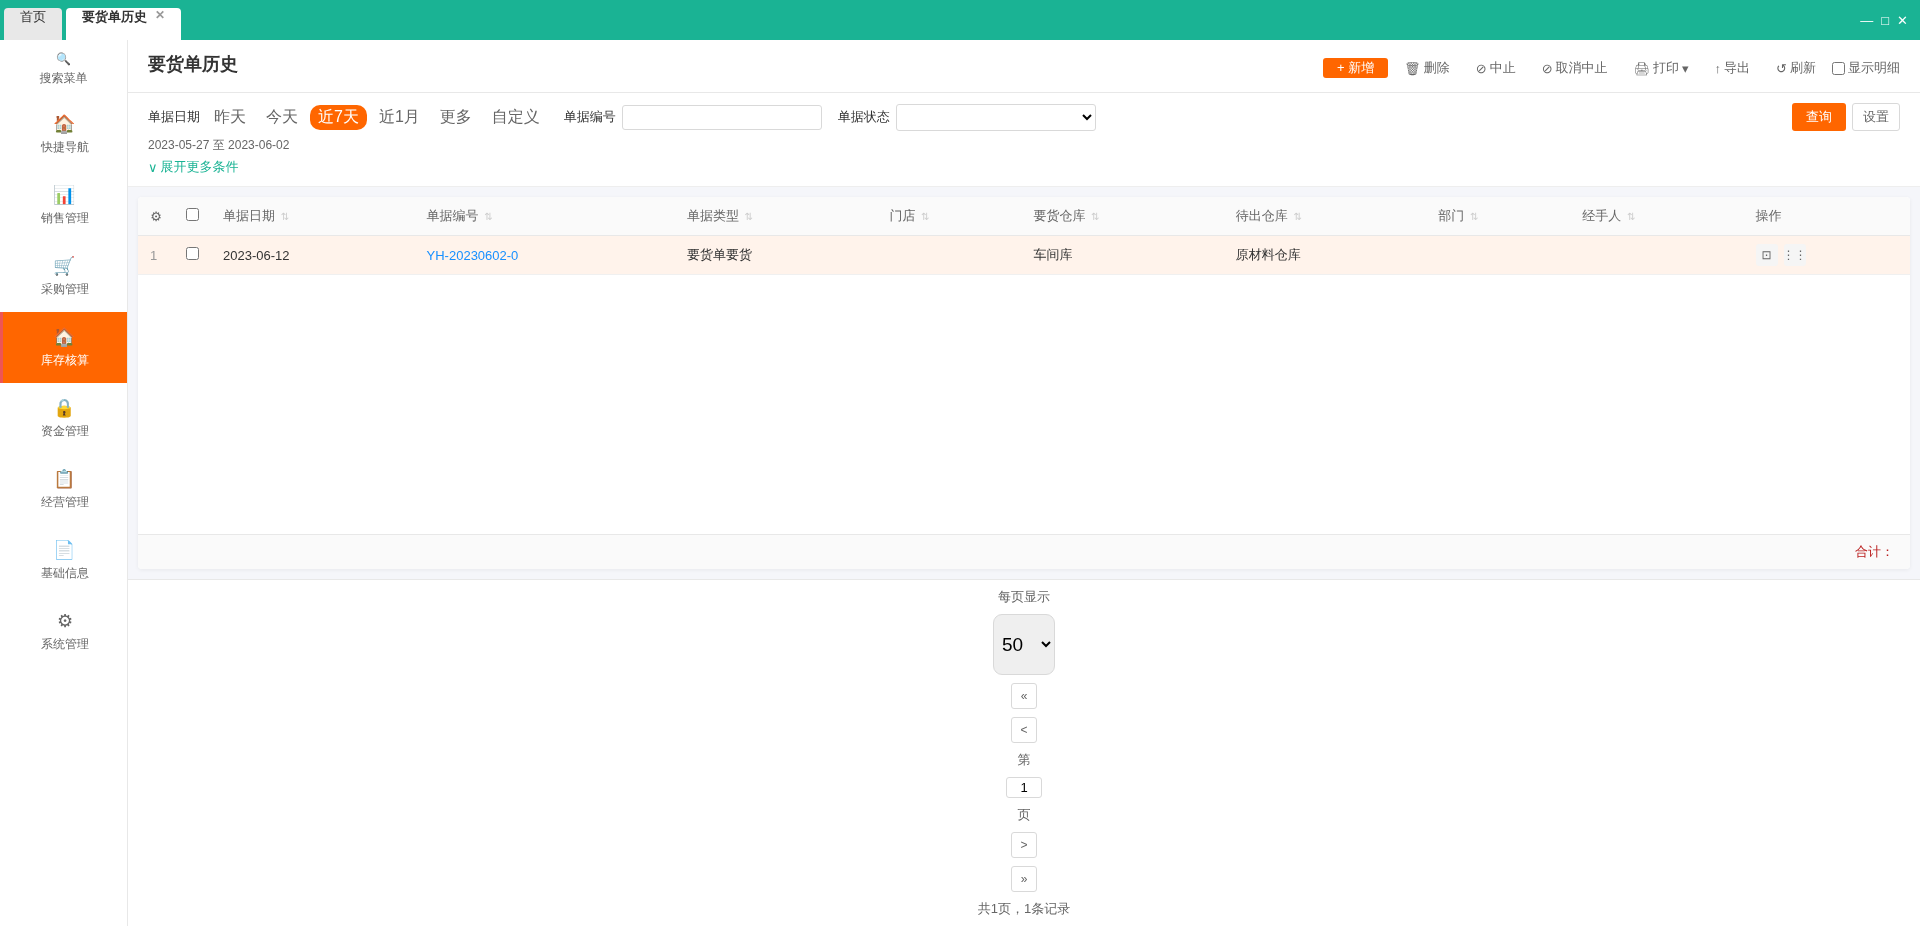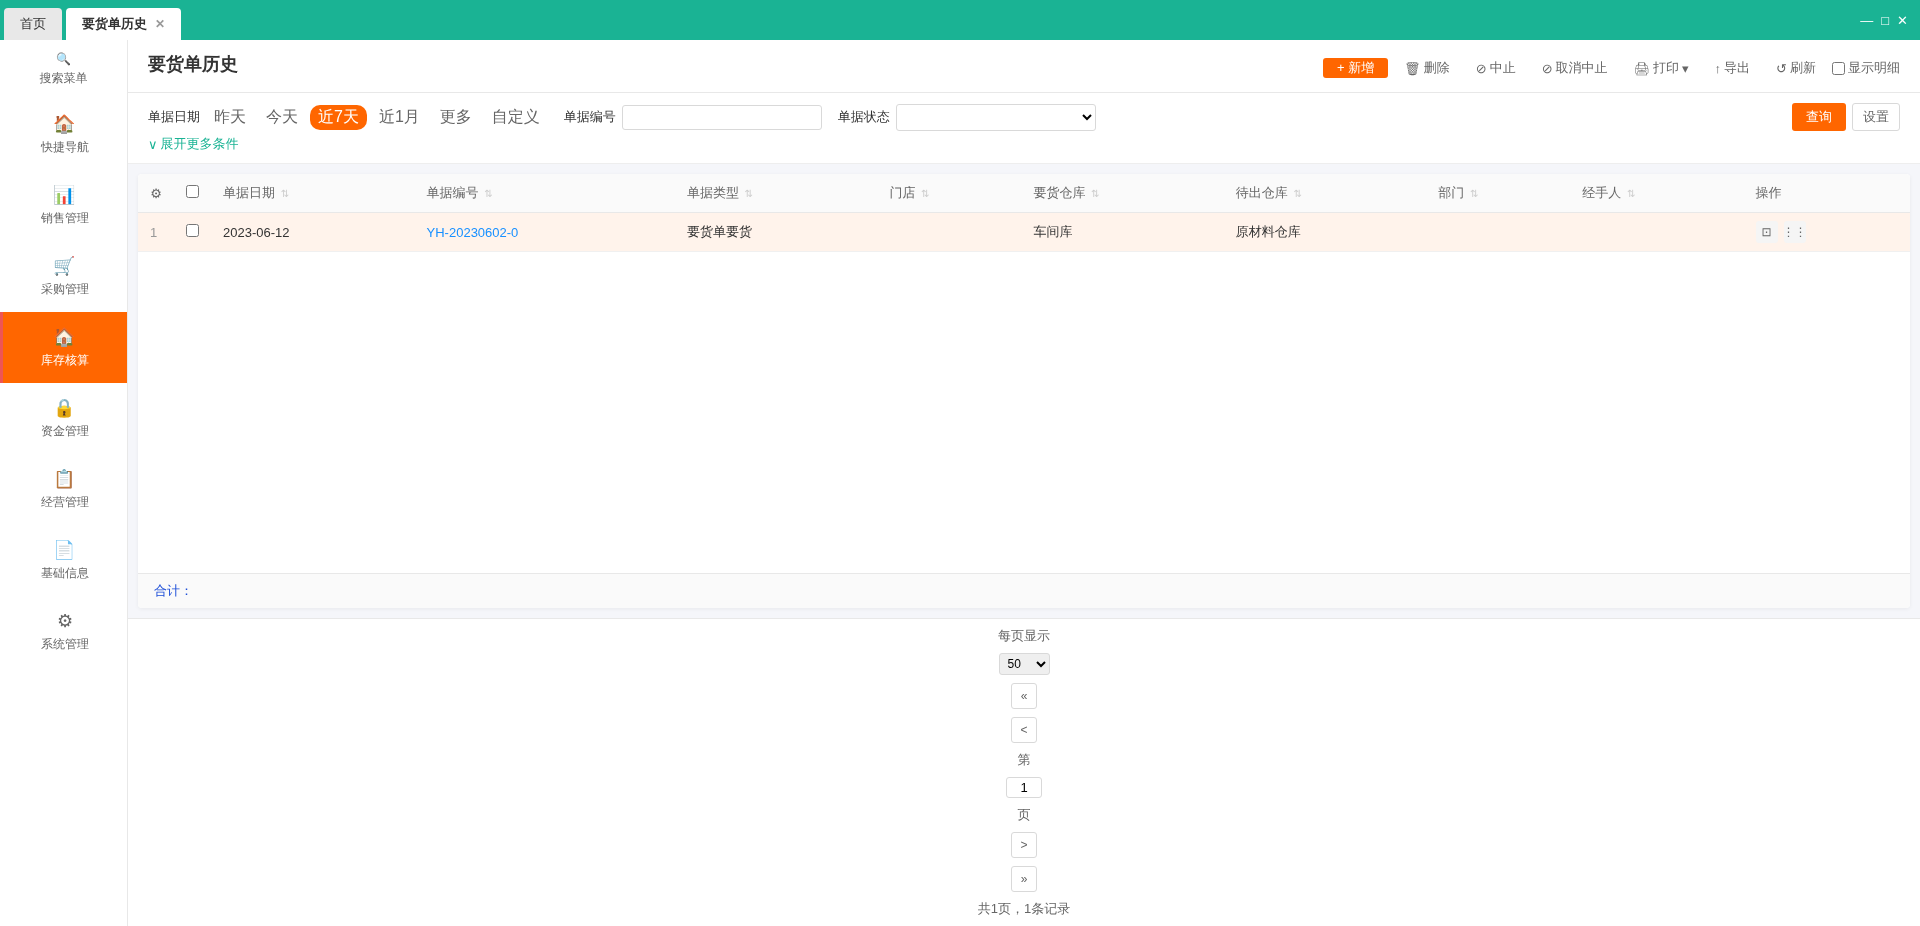--- a/index.html
+++ b/index.html
@@ -1,21 +1,21 @@
 <!DOCTYPE html>
 <html><head>
   <meta charset="utf-8">
   <style>
     * { box-sizing: border-box; margin: 0; padding: 0; }
     body { font-family: 'Microsoft YaHei', Arial, sans-serif; font-size: 13px; color: #333; background: #f0f2f5; display: flex; flex-direction: column; height: 926px; overflow: hidden; }
 
     
     .top-bar { height: 40px; background: #1ab394; display: flex; align-items: center; padding: 0 0 0 0; flex-shrink: 0; }
     .top-bar-tabs { display: flex; height: 100%; align-items: flex-end; }
-    .tab { height: 32px; padding: 0 16px; display: flex; align-items: center; font-size: 13px; cursor: pointer; background: #f5f5f5; color: #666; border-radius: 4px 4px 0 0; margin-left: 4px; }
+    .tab { height: 32px; padding: 0 16px; display: flex; align-items: flex-start; font-size: 13px; cursor: pointer; background: #f5f5f5; color: #666; border-radius: 4px 4px 0 0; margin-left: 4px; }
     .tab.home { background: #e8e8e8; color: #333; }
     .tab.active { background: #fff; color: #333; font-weight: bold; }
     .tab .tab-close { margin-left: 8px; color: #999; cursor: pointer; font-size: 12px; }
     .top-bar-right { margin-left: auto; display: flex; align-items: center; padding-right: 12px; gap: 8px; }
     .top-bar-right span { color: #fff; font-size: 13px; cursor: pointer; }
 
     
     .layout { display: flex; flex: 1; overflow: hidden; }
 
     
@@ -56,26 +56,26 @@
     thead th .sort-icon { color: #ccc; margin-left: 2px; font-size: 10px; }
     tbody tr { border-bottom: 1px solid #f0f0f0; }
     tbody tr.highlighted { background: #fff3eb; }
     tbody td { padding: 8px 12px; color: #333; }
     tbody td a { color: #1890ff; text-decoration: none; }
     .row-num { color: #999; }
     .op-icons { display: flex; gap: 6px; }
     .op-icon { width: 22px; height: 22px; background: #f5f5f5; border-radius: 3px; display: flex; align-items: center; justify-content: center; cursor: pointer; font-size: 12px; color: #666; }
 
     
-    .table-footer { border-top: 1px solid #e8e8e8; padding: 8px 16px; font-size: 13px; color: #1d4ed8; background: #fafafa; flex-shrink: 0; }
+    .table-footer { border-top: 1px solid #e8e8e8; padding: 8px 16px; font-size: 13px; color: #b91c1c; background: #fafafa; flex-shrink: 0; text-align: right; }
 
     
     .pagination { background: #fff; padding: 8px 20px; border-top: 1px solid #e8e8e8; display: flex; align-items: center; justify-content: flex-end; gap: 8px; flex-shrink: 0; font-size: 13px; flex-direction: column; }
     .pagination-text { color: #666; }
-    .page-size-select { border: 1px solid #d9d9d9; border-radius: 3px; padding: 2px 4px; font-size: 12px; }
+    .page-size-select { border: 1px solid #d9d9d9; border-radius: 9px; padding: 18px 4px; font-size: 19px; }
     .page-btn { width: 26px; height: 26px; border: 1px solid #d9d9d9; border-radius: 3px; background: #fff; cursor: pointer; display: flex; align-items: center; justify-content: center; font-size: 12px; color: #666; }
     .page-input { width: 36px; border: 1px solid #d9d9d9; border-radius: 3px; padding: 2px 4px; text-align: center; font-size: 13px; }
 
     .checkbox-col { width: 36px; text-align: center; }
     .settings-col { width: 36px; text-align: center; }
 
     .show-detail-btn { display: flex; align-items: center; gap: 3px; font-size: 13px; color: #666; cursor: pointer; margin-left: auto; }
     .show-detail-btn input[type=checkbox] { cursor: pointer; }
   </style>
 </head>
@@ -203,20 +203,23 @@
           <span class="filter-label">单据状态</span>
           <select class="filter-select">
             <option></option>
           </select>
         </div>
 
         <div style="margin-left:auto; display:flex; gap:6px;">
           <button class="toolbar-btn primary">查询</button>
           <button class="toolbar-btn" style="border:1px solid #d9d9d9; border-radius:3px;text-align:right;">设置</button>
         </div>
+      </div>
+      <div style="margin-top:6px;">
+        <div class="filter-date-range">2023-05-27 至 2023-06-02</div>
       </div>
       <div style="margin-top:4px; text-align:center;">
         <span class="expand-btn">
           <span>∨</span>
           <span>展开更多条件</span>
         </span>
       </div>
     </div>
 
     <div class="table-area">

